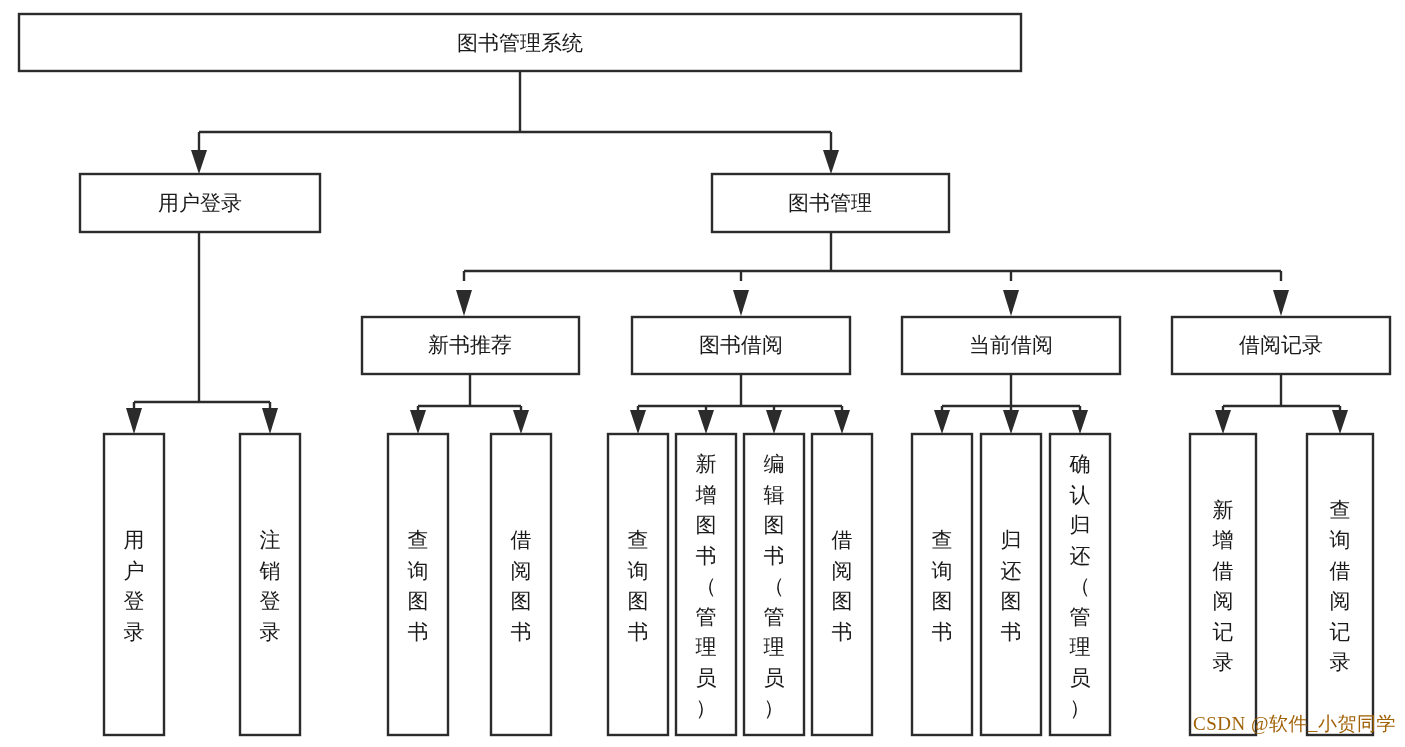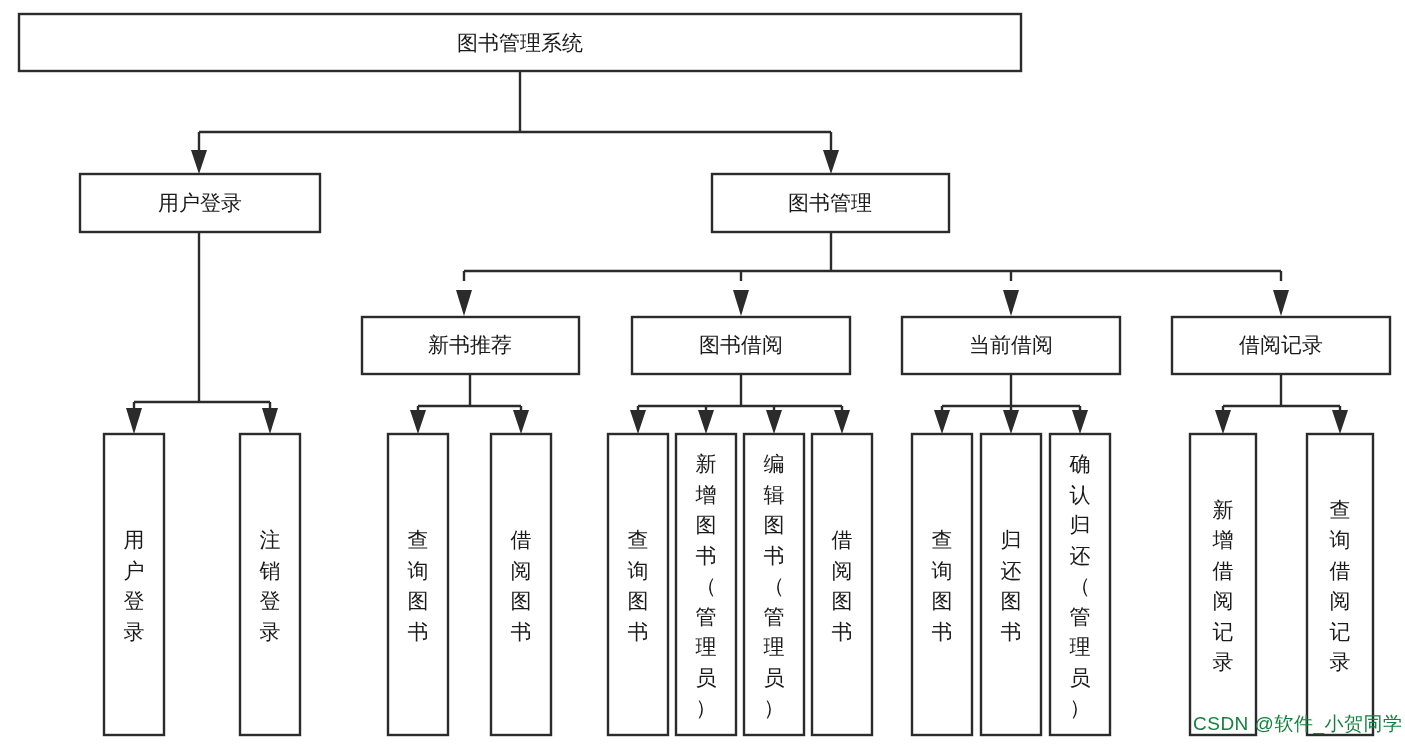--- a/index.html
+++ b/index.html
@@ -52,23 +52,23 @@
   }
   .node-label-v {
     font-family: "Liberation Sans", "DejaVu Sans", sans-serif;
     font-size: 21px;
     fill: #1a1a1a;
     text-anchor: middle;
     white-space: pre;
   }
   .watermark-text {
     position: absolute;
-    font-family: Liberation Sans, sans-serif;
+    font-family: Liberation Serif, serif;
     font-size: 19px;
-    color: #15803d;
+    color: #a16207;
     left: 1193px;
     top: 711px;
     letter-spacing: 0.5px;
     white-space: nowrap;
     pointer-events: none;
   }
 </style>
 </head>
 <body>
 

